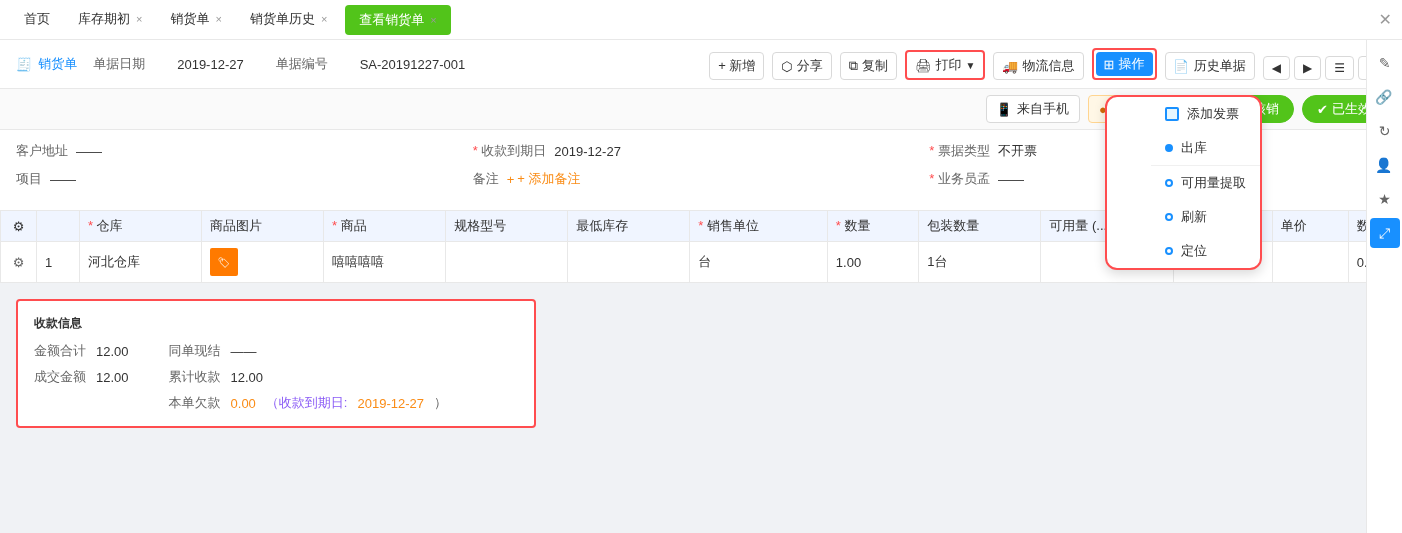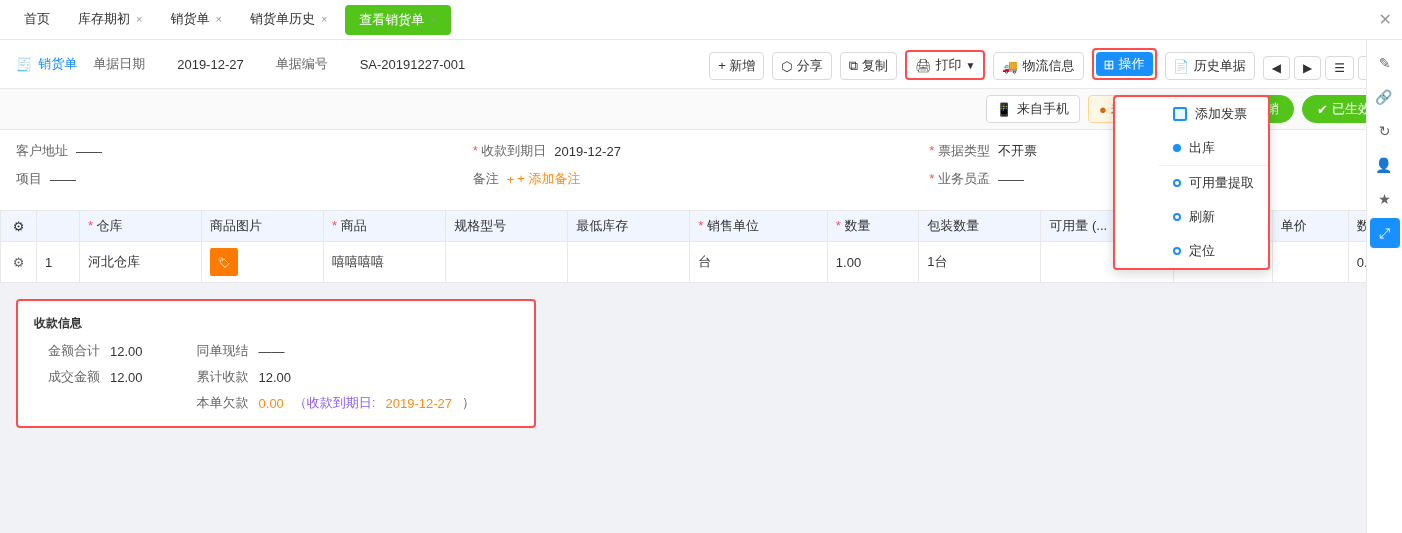--- a/index.html
+++ b/index.html
@@ -178,33 +178,33 @@
       margin: 10px 16px;
       padding: 14px 16px;
       border-radius: 4px;
       display: inline-block;
       min-width: 520px;
       background: #fff;
     }
     .receipt-title { font-weight: bold; font-size: 12px; color: #333; margin-bottom: 10px; }
     .receipt-rows { display: flex; gap: 40px; }
     .receipt-col { display: flex; flex-direction: column; gap: 8px; }
-    .receipt-row { display: flex; align-items: center; gap: 10px; margin-left: 14px; }
+    .receipt-row { display: flex; align-items: center; gap: 10px; }
     .receipt-label { color: #666; font-size: 13px; white-space: nowrap; }
     .receipt-val { color: #333; font-size: 13px; }
     .receipt-val.orange { color: #fa8c16; }
 
     
     .dropdown-overlay {
       position: absolute;
       top: 95px;
-      right: 132px;
+      right: 140px;
       background: #fff;
       border: 2px solid #ff4d4f;
-      border-radius: 4px;
+      border-radius: 12px;
       box-shadow: 0 4px 12px rgba(0,0,0,0.15);
       min-width: 130px;
       z-index: 100;
       padding-left: 44px;
     }
     .dropdown-item {
       display: flex;
       align-items: center;
       gap: 8px;
       padding: 8px 14px;

